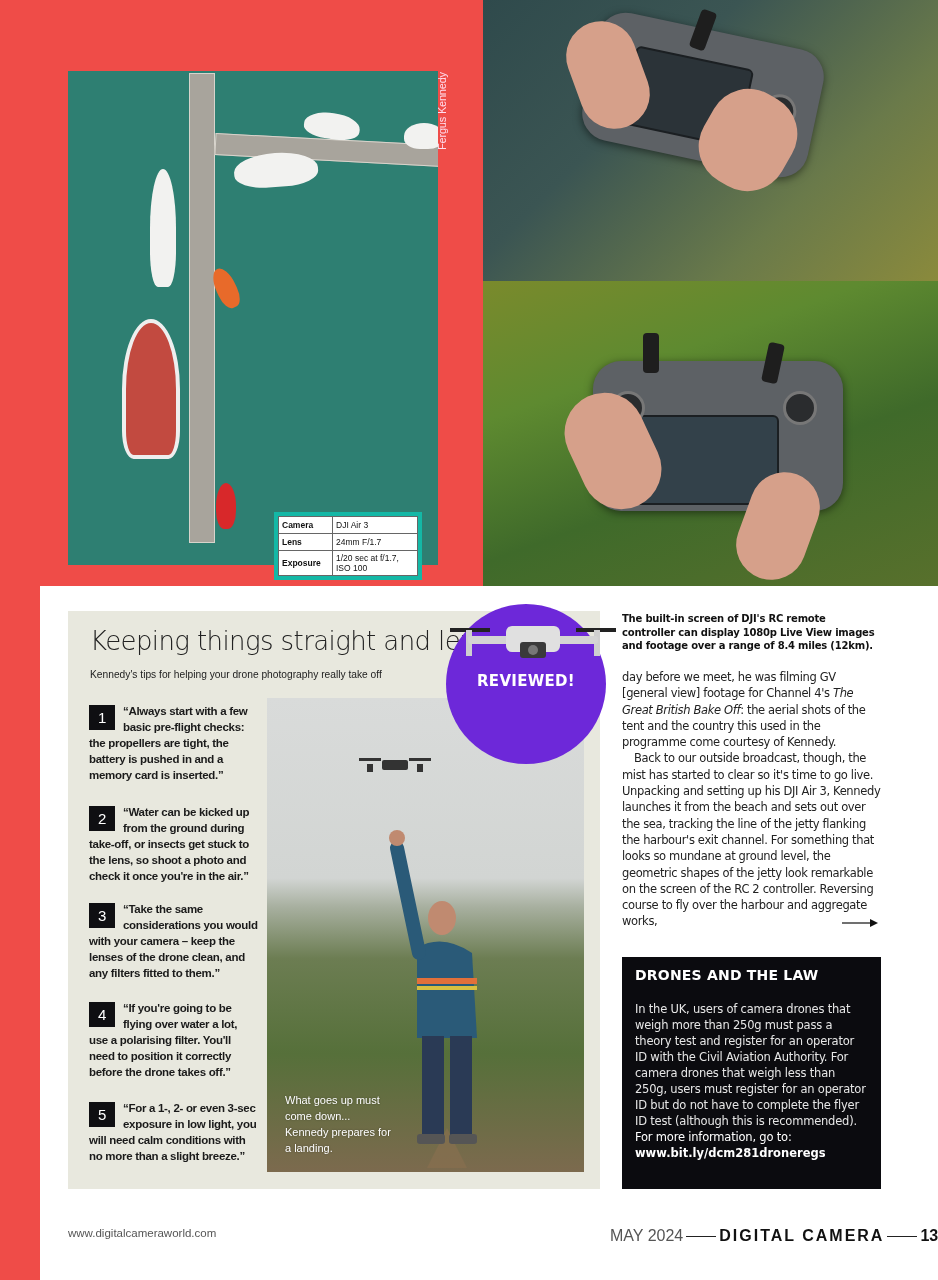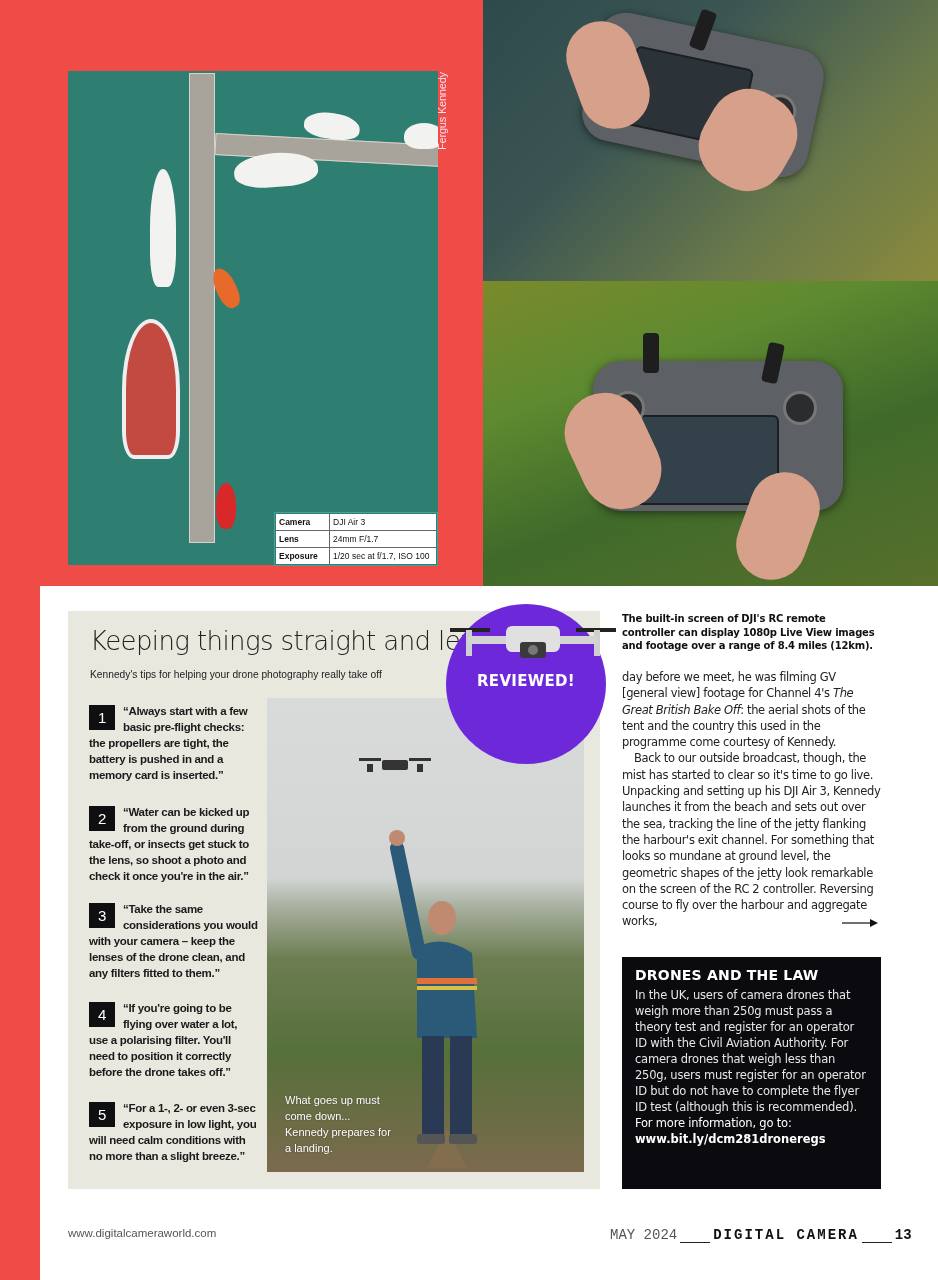--- a/index.html
+++ b/index.html
@@ -5,21 +5,21 @@
 *{box-sizing:border-box;margin:0;padding:0}
 body{width:938px;height:1280px;position:relative;background:#fff;overflow:hidden;font-family:"Liberation Sans",sans-serif;color:#111}
 .abs{position:absolute}
 #red-top{left:0;top:0;width:938px;height:586px;background:#ef4c48}
 #red-left{left:0;top:586px;width:40px;height:694px;background:#ef4c48}
 
 #aerial{left:68px;top:71px;width:370px;height:494px;background:#2e7f72;overflow:hidden}
 .pier{position:absolute;background:#a8a49c;border:1px solid #d8d4cc}
 .boat{position:absolute;background:#f2f2f0;border-radius:50% 50% 40% 40%}
 #credit{left:436px;top:72px;width:20px;height:78px;color:#fde;font-size:11px;writing-mode:vertical-rl;transform:rotate(180deg);text-align:left;letter-spacing:-0.2px}
-#spec{left:274px;top:512px;width:164px;background:#fff;border:1px solid #14b8a6;font-size:8.5px}
+#spec{left:274px;top:512px;width:148px;background:#fff;border:4px solid #14b8a6;font-size:8.5px}
 #spec table{border-collapse:collapse;width:100%}
 #spec td{border:1px solid #666;padding:2px 3px;height:17px}
 #spec td.k{font-weight:bold;width:54px}
 
 #photo-rt{left:483px;top:0;width:455px;height:281px;background:linear-gradient(135deg,#2f4a4c 0%,#3b5553 35%,#6a7a4a 70%,#8a8a3c 100%);overflow:hidden}
 #photo-rb{left:483px;top:281px;width:455px;height:305px;background:linear-gradient(160deg,#7a8a2c 0%,#5e8a30 30%,#3f6a2a 60%,#58702c 100%);overflow:hidden}
 .controller{position:absolute;background:#5d6165;border-radius:28px;box-shadow:0 2px 8px rgba(0,0,0,.5)}
 .screen{position:absolute;background:#2b3338;border:2px solid #1b1f22;border-radius:6px}
 .stick{position:absolute;width:34px;height:34px;border-radius:50%;background:#2a2c2e;border:3px solid #777}
 .antenna{position:absolute;width:16px;height:40px;background:#1e1e1e;border-radius:4px}
@@ -40,26 +40,26 @@
 #badge-link{font-weight:bold;color:#fff}
 #mini-drone{left:448px;top:614px;width:170px;height:50px}
 
 #photo-caption{left:622px;top:612px;width:258px;font-size:10px;line-height:13.5px;font-weight:bold;font-family:"DejaVu Sans",sans-serif;color:#111;letter-spacing:-0.2px}
 #body-text{left:622px;top:669px;width:262px;font-size:11.5px;line-height:16.3px;font-family:"DejaVu Sans",sans-serif;color:#222;letter-spacing:-0.35px}
 #body-text p{margin:0}
 #body-text p.indent{text-indent:12px}
 #arrow{left:842px;top:918px;width:36px;height:10px}
 
 #law{left:622px;top:957px;width:259px;height:232px;background:#0b0b0f;color:#fff;padding:10px 12px 0 13px;font-family:"DejaVu Sans",sans-serif}
-#law-title{font-size:14px;font-weight:bold;letter-spacing:0.2px;margin-bottom:4px}
+#law-title{font-size:14px;font-weight:bold;letter-spacing:0.2px;margin-bottom:18px}
 #law-body{font-size:11.5px;line-height:16px;color:#e6e6e6;letter-spacing:-0.2px}
 #law-more{font-size:11.5px;line-height:16px;font-weight:normal;letter-spacing:-0.2px}
 
 #footer-url{left:68px;top:1227px;font-size:11.5px;color:#555;font-family:"Liberation Sans",sans-serif}
-#footer-right{left:610px;top:1227px;font-size:14px;color:#555;font-family:Liberation Mono, monospace;display:flex;align-items:flex-end;white-space:nowrap}
+#footer-right{left:610px;top:1227px;font-size:16px;color:#555;font-family:Liberation Sans, sans-serif;display:flex;align-items:center;white-space:nowrap}
 #footer-right .rule{display:inline-block;width:30px;height:1px;background:#222;margin:0 3px}
 #footer-brand{font-weight:bold;color:#111;letter-spacing:2px}
 #footer-page{font-weight:bold;color:#111}
 </style>
 </head>
 <body>
 
 <div id="red-top" class="abs"></div>
 <div id="red-left" class="abs"></div>
 

